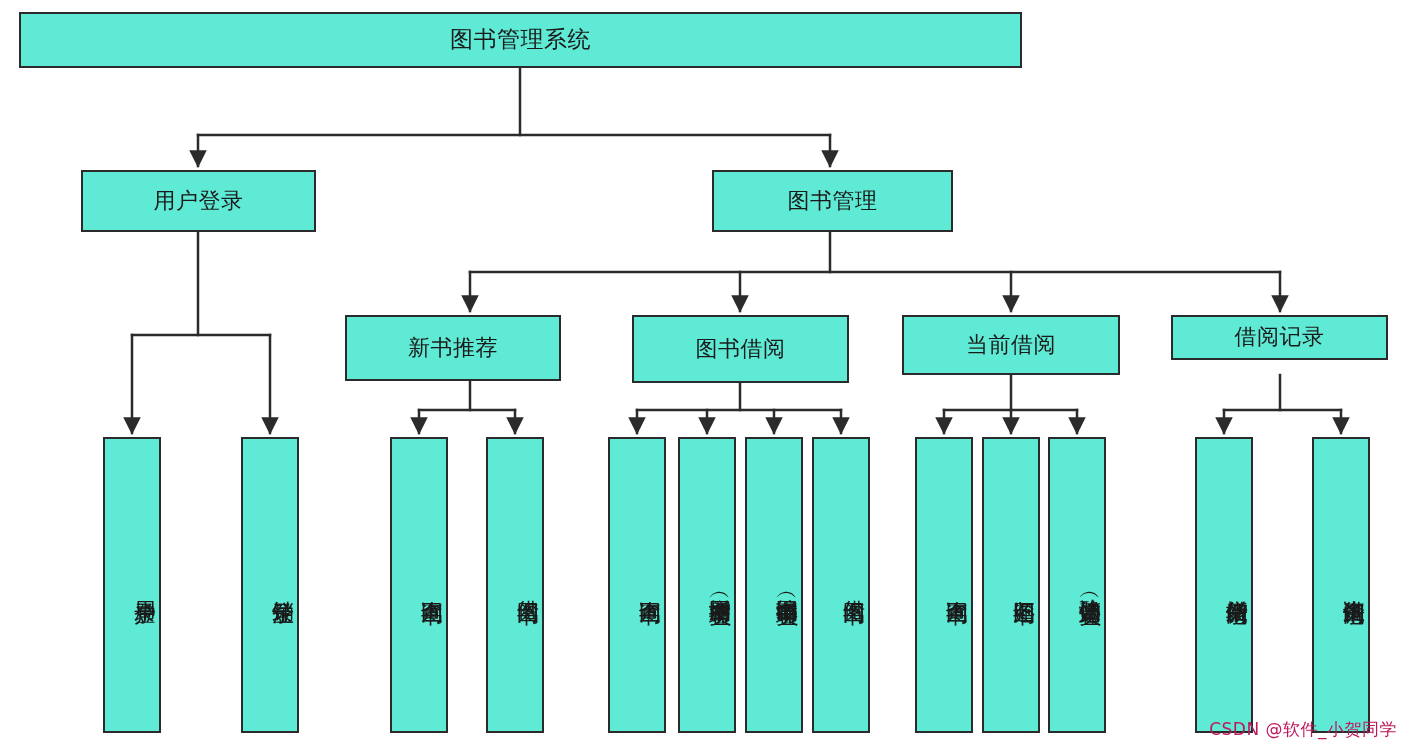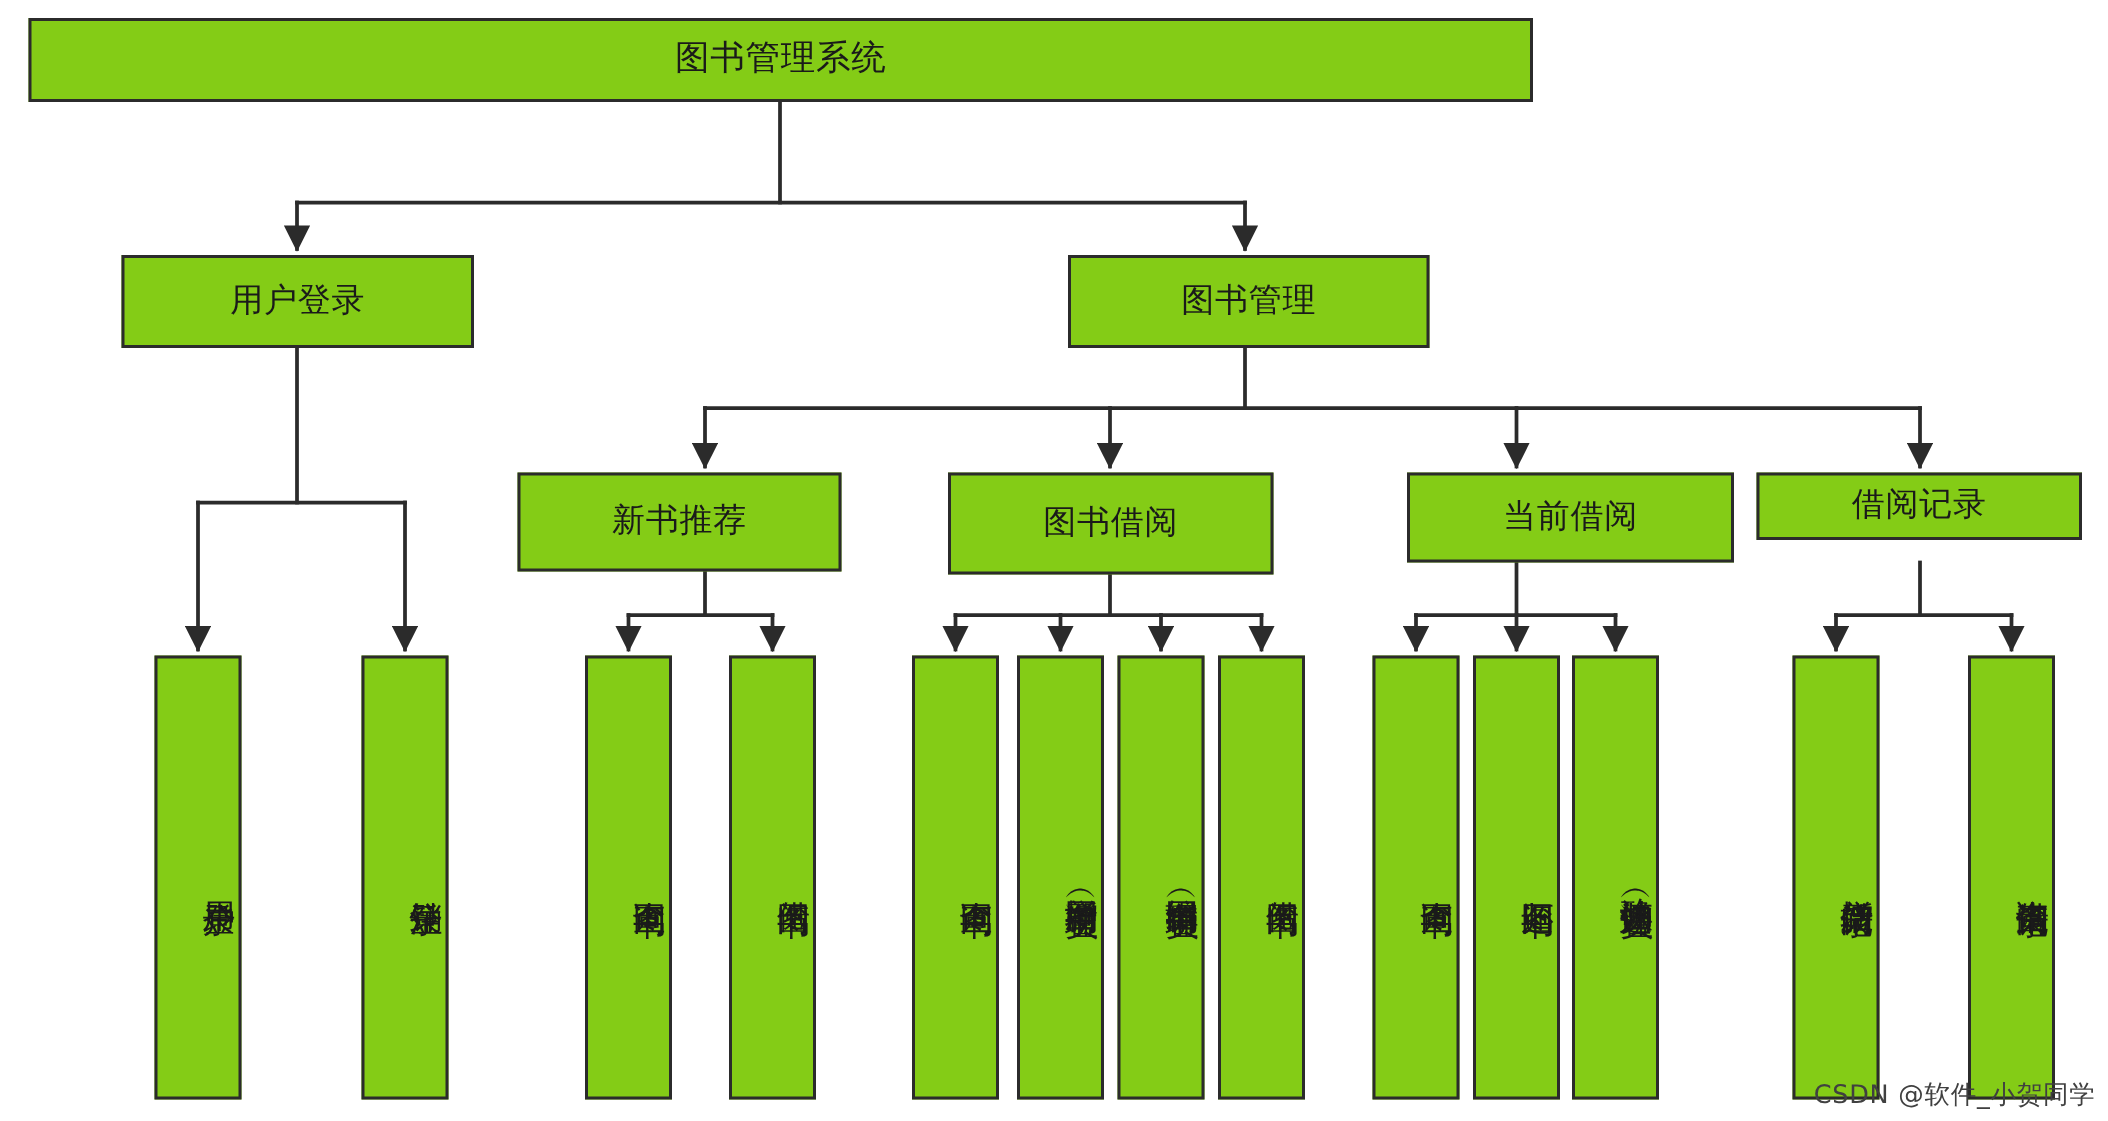--- a/index.html
+++ b/index.html
@@ -22,21 +22,21 @@
   svg#edges {
     position: absolute;
     left: 0;
     top: 0;
     width: 1405px;
     height: 747px;
   }
   .node {
     position: absolute;
     box-sizing: border-box;
-    background: #84cc16;
+    background: #5eead4;
     border: 2.5px solid #2b2b2b;
     display: flex;
     align-items: center;
     justify-content: center;
     color: #1a1a1a;
   }
   .node-h {
     font-size: 22px;
     letter-spacing: 0.5px;
     line-height: 1.2;
@@ -61,21 +61,21 @@
   .node-v > span {
     writing-mode: vertical-rl;
     text-orientation: upright;
     display: block;
   }
   #watermark {
     position: absolute;
     right: 8px;
     bottom: 6px;
     font-size: 17px;
-    color: #404040;
+    color: #be185d;
     letter-spacing: 0.5px;
     white-space: nowrap;
     pointer-events: none;
     font-family: "DejaVu Sans", "Liberation Sans", sans-serif;
   }
 </style>
 </head>
 <body>
 
 <div id="diagram-root">
@@ -130,21 +130,21 @@
     </g>
   </svg>
 
   <div class="node node-h node-root" id="n-root" style="left: 19px; top: 12px; width: 1003px; height: 56px;">图书管理系统</div>
 
   <div class="node node-h" id="n-l2-0" style="left: 81px; top: 170px; width: 235px; height: 62px;">用户登录</div>
   <div class="node node-h" id="n-l2-1" style="left: 712px; top: 170px; width: 241px; height: 62px;">图书管理</div>
 
   <div class="node node-h" id="n-l3-0" style="left: 345px; top: 315px; width: 216px; height: 66px;">新书推荐</div>
   <div class="node node-h" id="n-l3-1" style="left: 632px; top: 315px; width: 217px; height: 68px;">图书借阅</div>
-  <div class="node node-h" id="n-l3-2" style="left: 902px; top: 315px; width: 218px; height: 60px; margin-left: 36px;">当前借阅</div>
+  <div class="node node-h" id="n-l3-2" style="left: 902px; top: 315px; width: 218px; height: 60px;">当前借阅</div>
   <div class="node node-h" id="n-l3-3" style="left: 1171px; top: 315px; width: 217px; height: 45px;">借阅记录</div>
 
   <div class="node node-v" id="n-leaf-0" style="left: 103px; top: 437px; width: 58px; height: 296px;">
     <span>用户登录</span>
   </div>
   <div class="node node-v" id="n-leaf-1" style="left: 241px; top: 437px; width: 58px; height: 296px;">
     <span>注销登录</span>
   </div>
   <div class="node node-v" id="n-leaf-2" style="left: 390px; top: 437px; width: 58px; height: 296px;">
     <span>查询图书</span>

